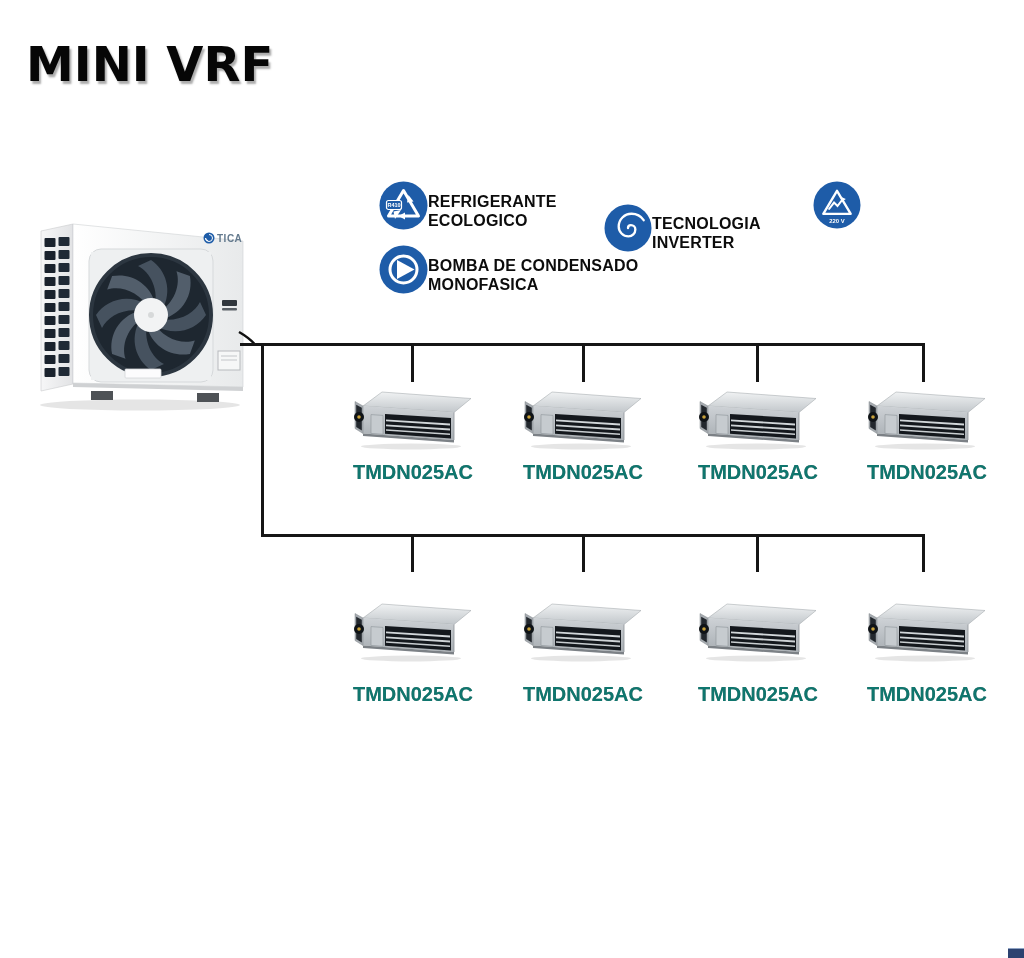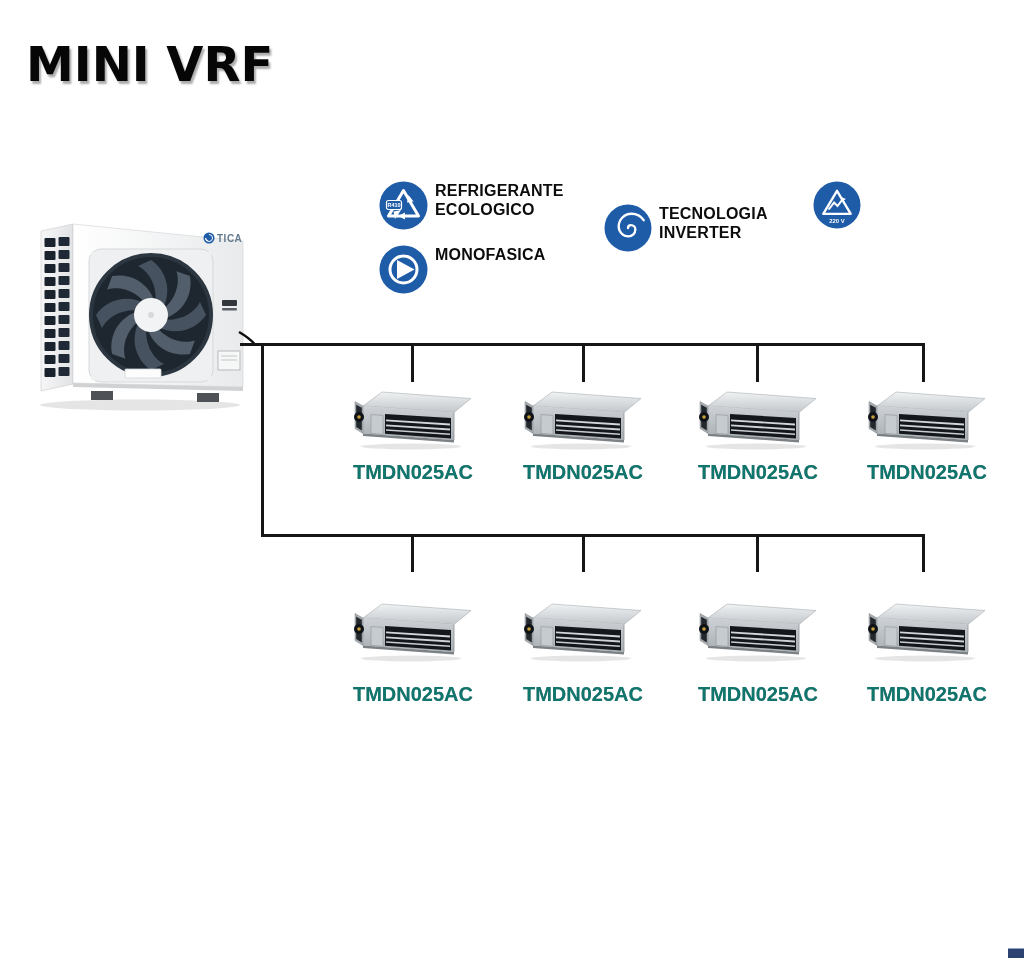--- a/index.html
+++ b/index.html
@@ -7,21 +7,21 @@
     width:1024px;height:958px;position:relative;background:#ffffff;overflow:hidden;
     font-family:"Liberation Sans",sans-serif;
   }
   .title{
     position:absolute;left:26px;top:36px;margin:0;
     font-family:"DejaVu Sans",sans-serif;
     font-size:48px;font-weight:bold;letter-spacing:0px;color:#060606;
     text-shadow:2px 3px 2px rgba(70,70,70,0.45);
     white-space:nowrap;
   }
-  .badge{position:absolute;display:flex;align-items:flex-start;gap:7px;}
+  .badge{position:absolute;display:flex;align-items:flex-end;}
   .badge .icon{flex:0 0 auto;display:block;}
   .badge-text{font-weight:bold;font-size:16px;line-height:19px;color:#0c0c0c;letter-spacing:0.2px;white-space:nowrap;}
   .badge-text span{display:block;}
   .hline,.vline{position:absolute;background:#161616;}
   .hline{height:3px;}
   .vline{width:3px;}
   .iu{position:absolute;width:120px;height:62px;}
   .iu svg{display:block;width:100%;height:100%;}
   .iu-label{
     position:absolute;width:170px;text-align:center;
@@ -114,20 +114,21 @@
     </svg>
   </div>
 
   <div class="badge" style="left:379px;top:245px;">
     <svg class="icon" width="49" height="49" viewBox="0 0 49 49">
       <circle cx="24.5" cy="24.5" r="24" fill="#1E5CA8"></circle>
       <circle cx="24.5" cy="24.5" r="13.5" fill="none" stroke="#ffffff" stroke-width="3"></circle>
       <polygon points="18,15 18,34 35.5,24.5" fill="#ffffff"></polygon>
     </svg>
     <span class="badge-text">
+      <span>BOMBA DE CONDENSADO</span>
       <span>MONOFASICA</span>
     </span>
   </div>
 
   <svg class="ou" viewBox="0 0 230 200">
     <ellipse cx="115" cy="193" rx="100" ry="5.5" fill="rgba(0,0,0,0.10)"></ellipse>
     <polygon points="16,19 48,12 48,172 16,179" fill="url(#ouSide)" stroke="#c9cbcd" stroke-width="0.6"></polygon>
     <g>
       <rect x="19.5" y="26" width="11" height="9" rx="1" fill="#1a222d"></rect>
         <rect x="33.5" y="25" width="11" height="9" rx="1" fill="#202a36"></rect>

